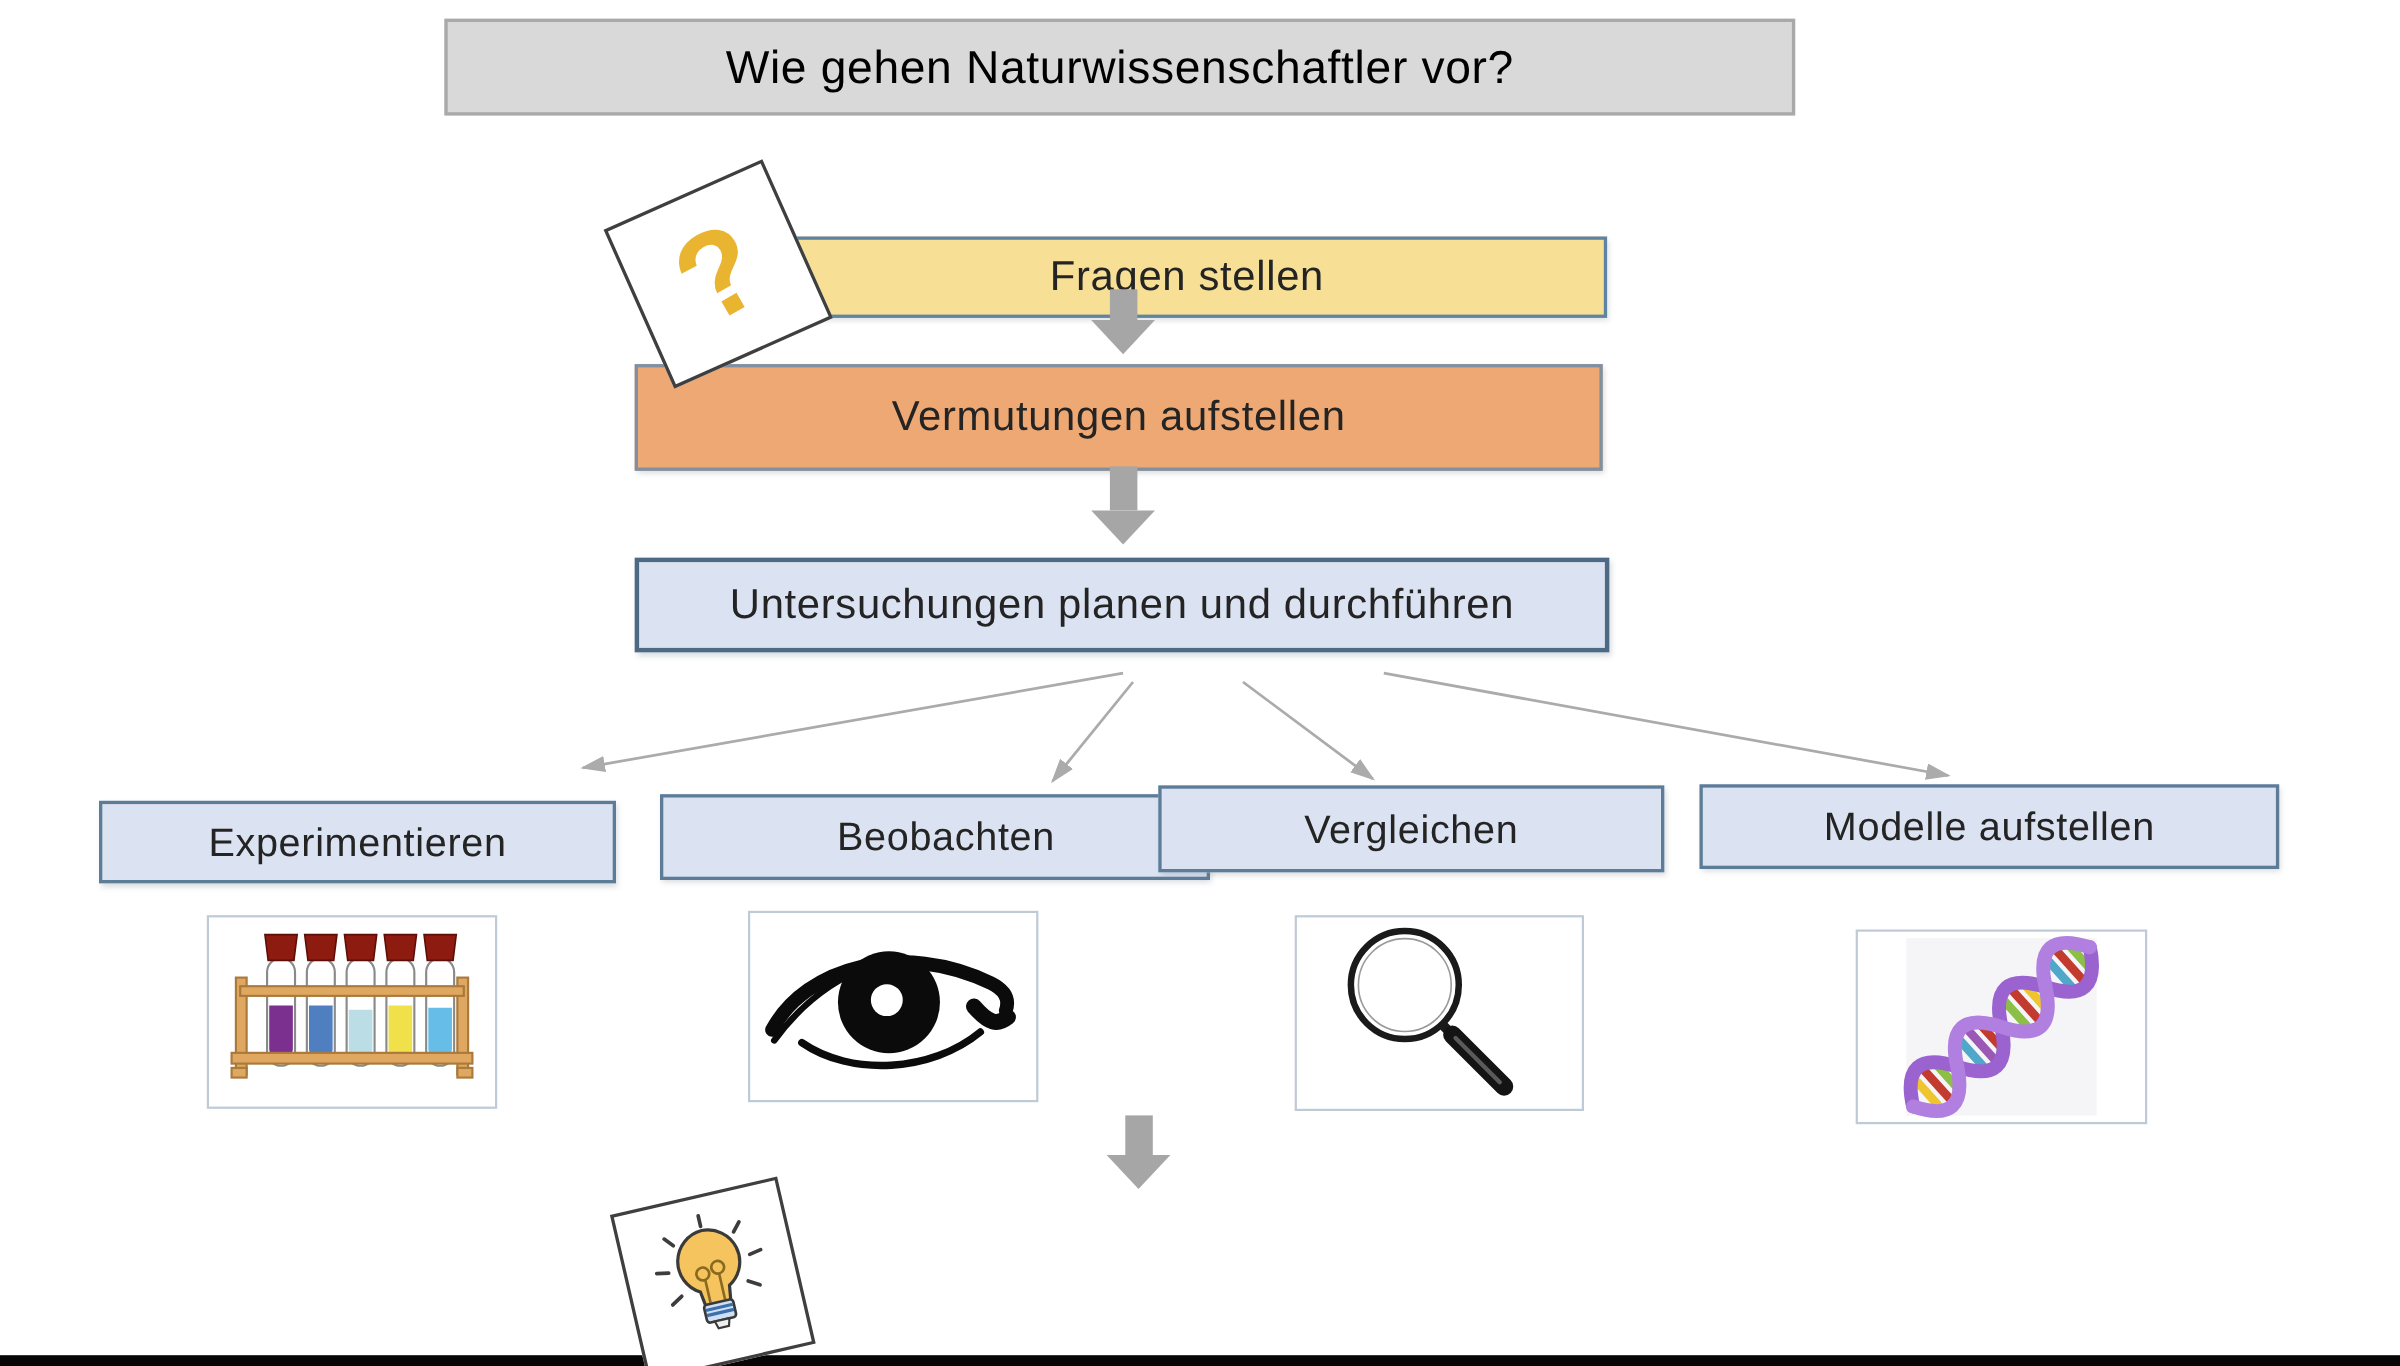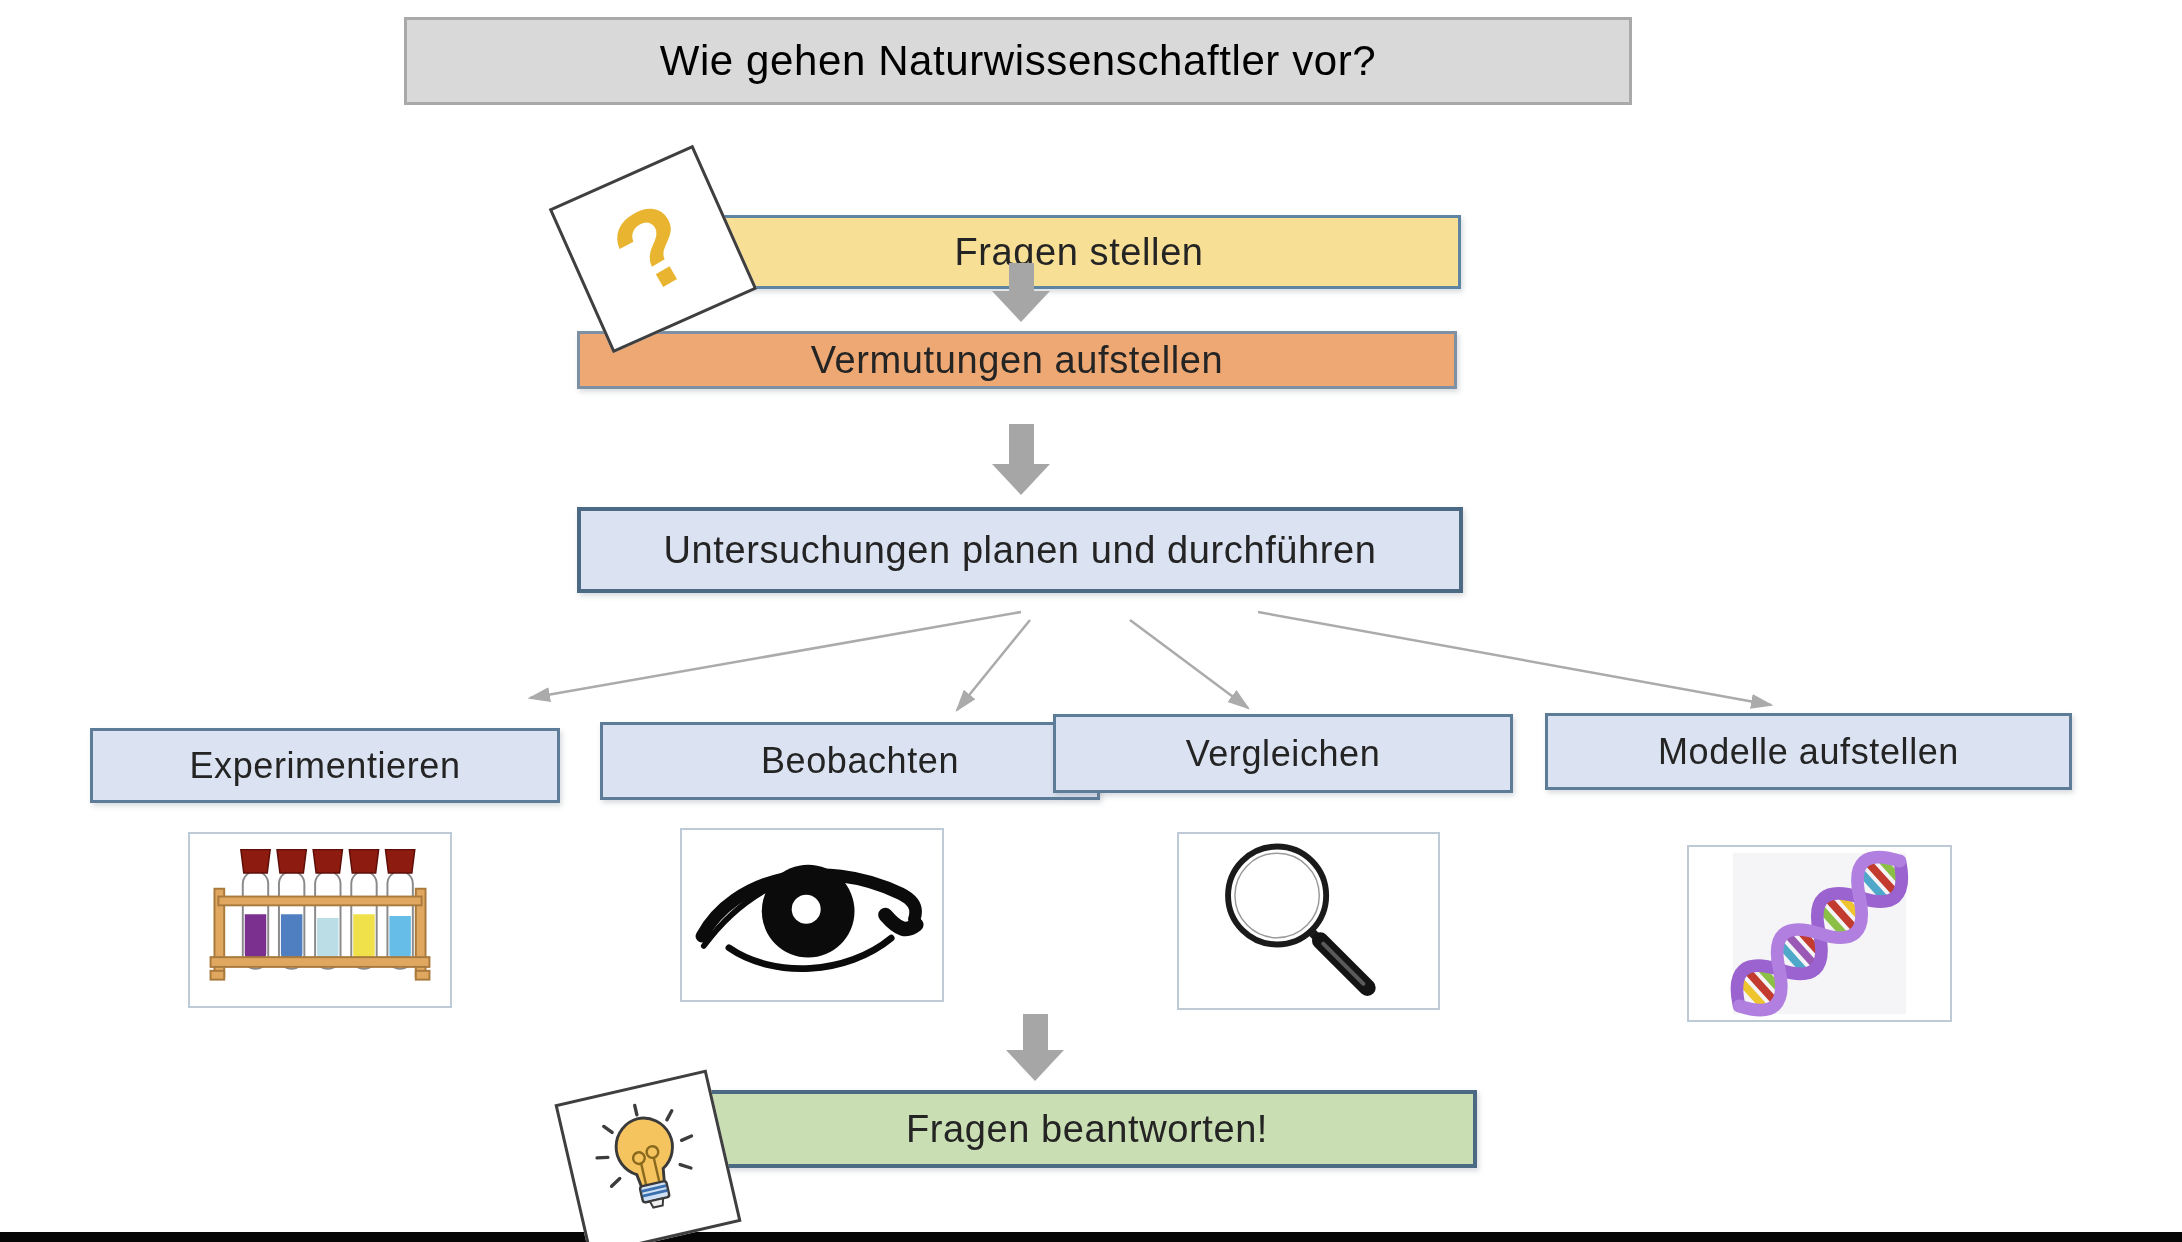--- a/index.html
+++ b/index.html
@@ -11,21 +11,21 @@
   .box{
     position:absolute;box-sizing:border-box;display:flex;align-items:center;justify-content:center;
     text-align:center;letter-spacing:0.6px;box-shadow:2px 3px 5px rgba(120,130,140,0.28);
   }
   .title-box{
     left:404px;top:17px;width:1228px;height:88px;background:#D9D9D9;border:3px solid #A9A9A9;
     font-size:42px;color:#000000;box-shadow:none;
   }
   .step{font-size:38px;color:#242424;}
   .step1{left:697px;top:183px;width:764px;height:74px;background:#F7E096;border:3px solid #5E84A3;margin-top:32px;}
-  .step2{left:577px;top:331px;width:880px;height:58px;background:#EDA873;border:3px solid #7E91A4;}
+  .step2{left:577px;top:331px;width:880px;height:97px;background:#EDA873;border:3px solid #7E91A4;}
   .step3{left:577px;top:507px;width:886px;height:86px;background:#DBE2F1;border:4px solid #4D6A84;}
   .final{left:697px;top:1090px;width:780px;height:78px;background:#C9DEB3;border:4px solid #4D6A84;}
   .method{font-size:36px;background:#DBE2F1;border:3px solid #5C7C98;}
   .m1{left:90px;top:728px;width:470px;height:75px;}
   .m2{left:600px;top:722px;width:500px;height:78px;padding-left:20px;}
   .m3{left:1053px;top:714px;width:460px;height:79px;}
   .m4{left:1545px;top:713px;width:527px;height:77px;}
   .frame{
     position:absolute;box-sizing:border-box;background:#ffffff;border:2px solid #BECAD6;
     display:flex;align-items:center;justify-content:center;
@@ -200,17 +200,16 @@
       <circle cx="67" cy="55" r="6" fill="none" stroke="#8a6a1e" stroke-width="2.5"></circle>
       <line x1="53" y1="64" x2="53" y2="86" stroke="#8a6a1e" stroke-width="2.5"></line>
       <line x1="67" y1="61" x2="67" y2="86" stroke="#8a6a1e" stroke-width="2.5"></line>
       <rect x="46" y="87" width="28" height="17" rx="3" fill="#CFE0F4" stroke="#3a3a3a" stroke-width="2.5"></rect>
       <line x1="47" y1="92" x2="73" y2="92" stroke="#3b6fae" stroke-width="3"></line>
       <line x1="47" y1="97" x2="73" y2="97" stroke="#3b6fae" stroke-width="3"></line>
       <path d="M 53,104 h 14 l -2,7 h -10 z" fill="#efefef" stroke="#3a3a3a" stroke-width="2"></path>
     </svg>
   </div>
 
-  <div class="box step final">Fragen beantworten!</div>
 
   <div class="abs black-bar"></div>
 
 </div>
 
 </body></html>

